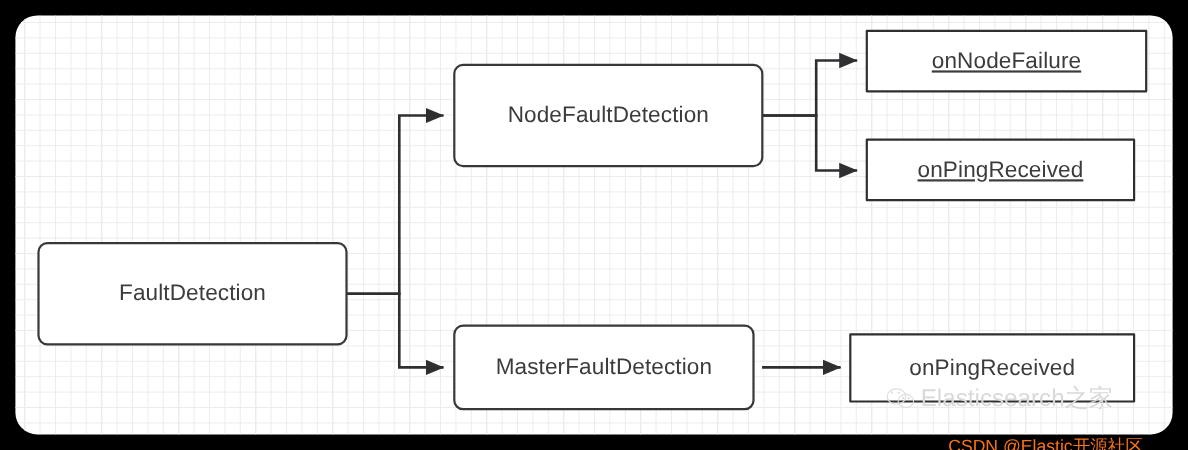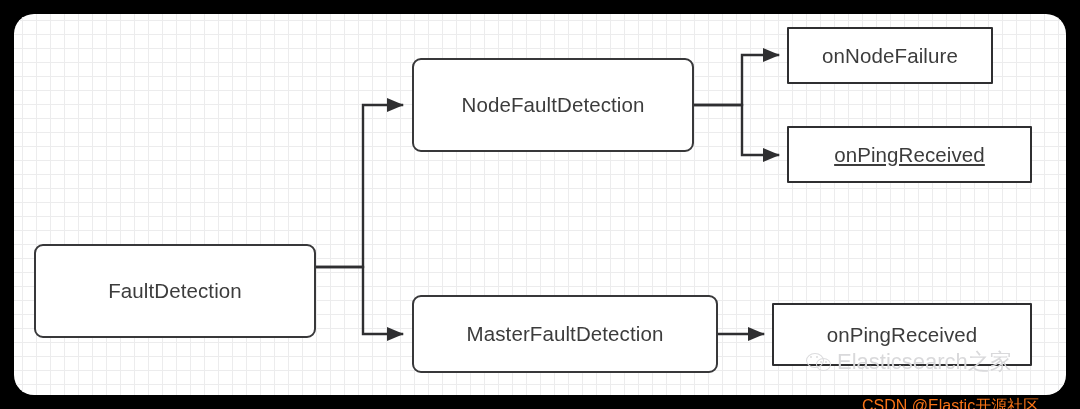--- a/index.html
+++ b/index.html
@@ -75,24 +75,24 @@
     border-radius: 9px;
     font-size: 20.5px;
     text-align: right;
   }
   .node-box.square {
     border: 2.4px solid #2f2f31;
     border-radius: 1px;
     font-size: 20.5px;
   }
 
-  #node-faultdetection      { left: 34px;  top: 220px; width: 282px; height: 94px; margin-top: 24px; }
+  #node-faultdetection      { left: 34px;  top: 220px; width: 282px; height: 94px; }
   #node-nodefaultdetection  { left: 412px; top: 58px;  width: 282px; height: 94px; }
-  #node-masterfaultdetection{ left: 412px; top: 295px; width: 306px; height: 78px; }
-  #node-onnodefailure       { left: 787px; top: 27px;  width: 206px; height: 57px; }
+  #node-masterfaultdetection{ left: 412px; top: 295px; width: 274px; height: 78px; }
+  #node-onnodefailure       { left: 787px; top: 27px;  width: 256px; height: 57px; text-decoration: underline; }
   #node-onpingreceived      { left: 787px; top: 126px; width: 245px; height: 57px; text-decoration: underline; }
   #node-onmasterfailure     { left: 772px; top: 303px; width: 260px; height: 63px; }
 
   
   #watermark-brand {
     position: absolute;
     left: 806px;
     top: 347px;
     display: flex;
     align-items: center;

